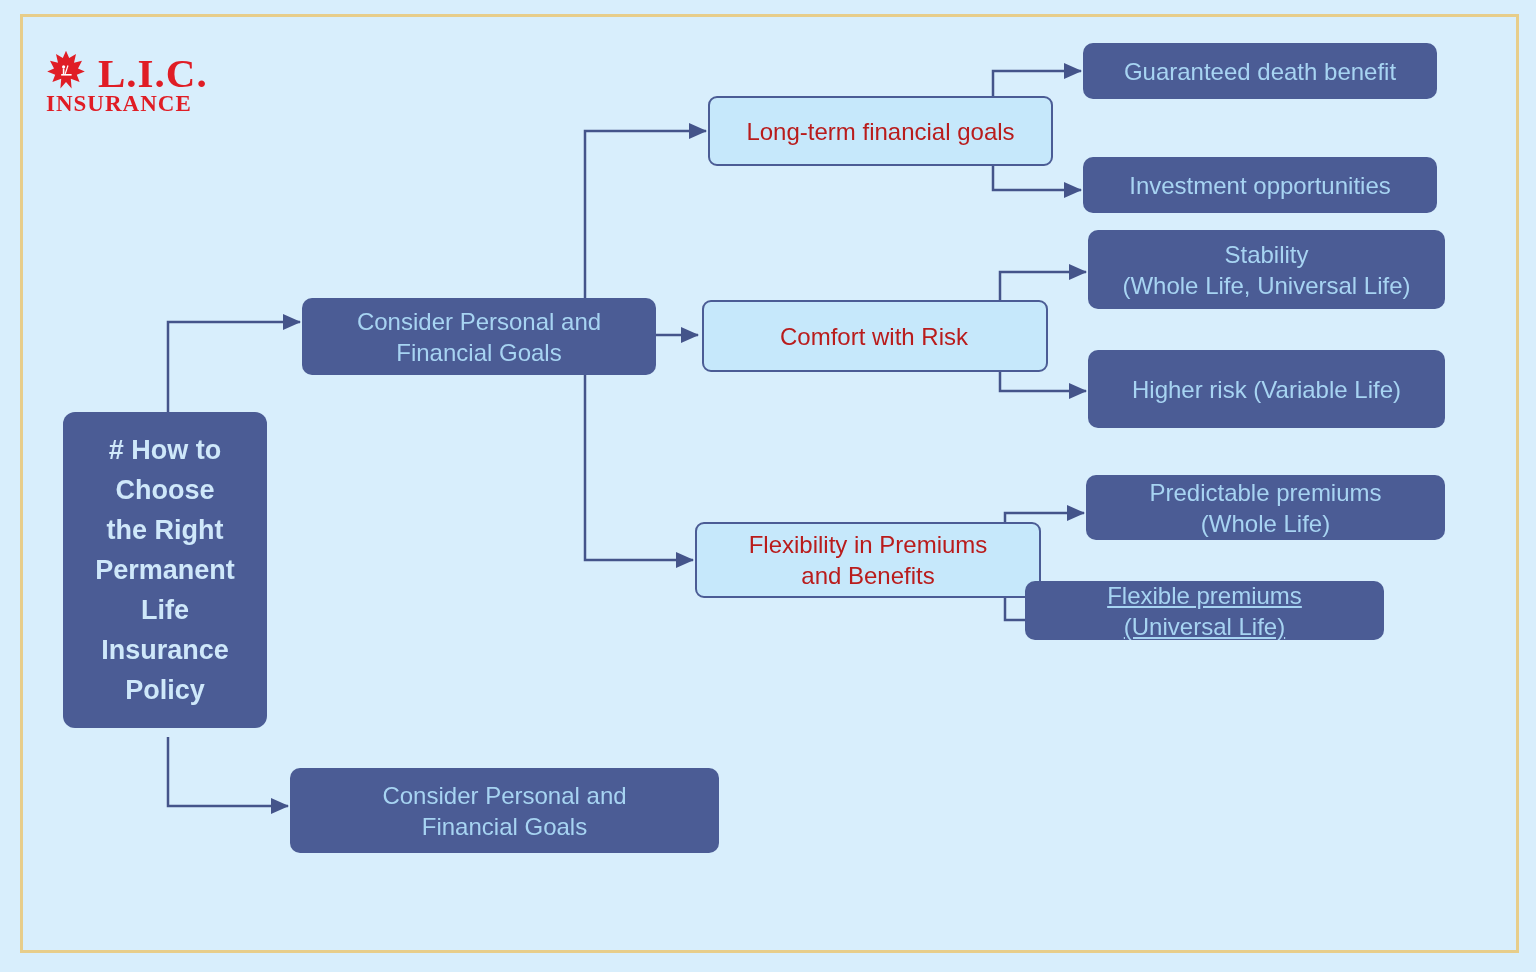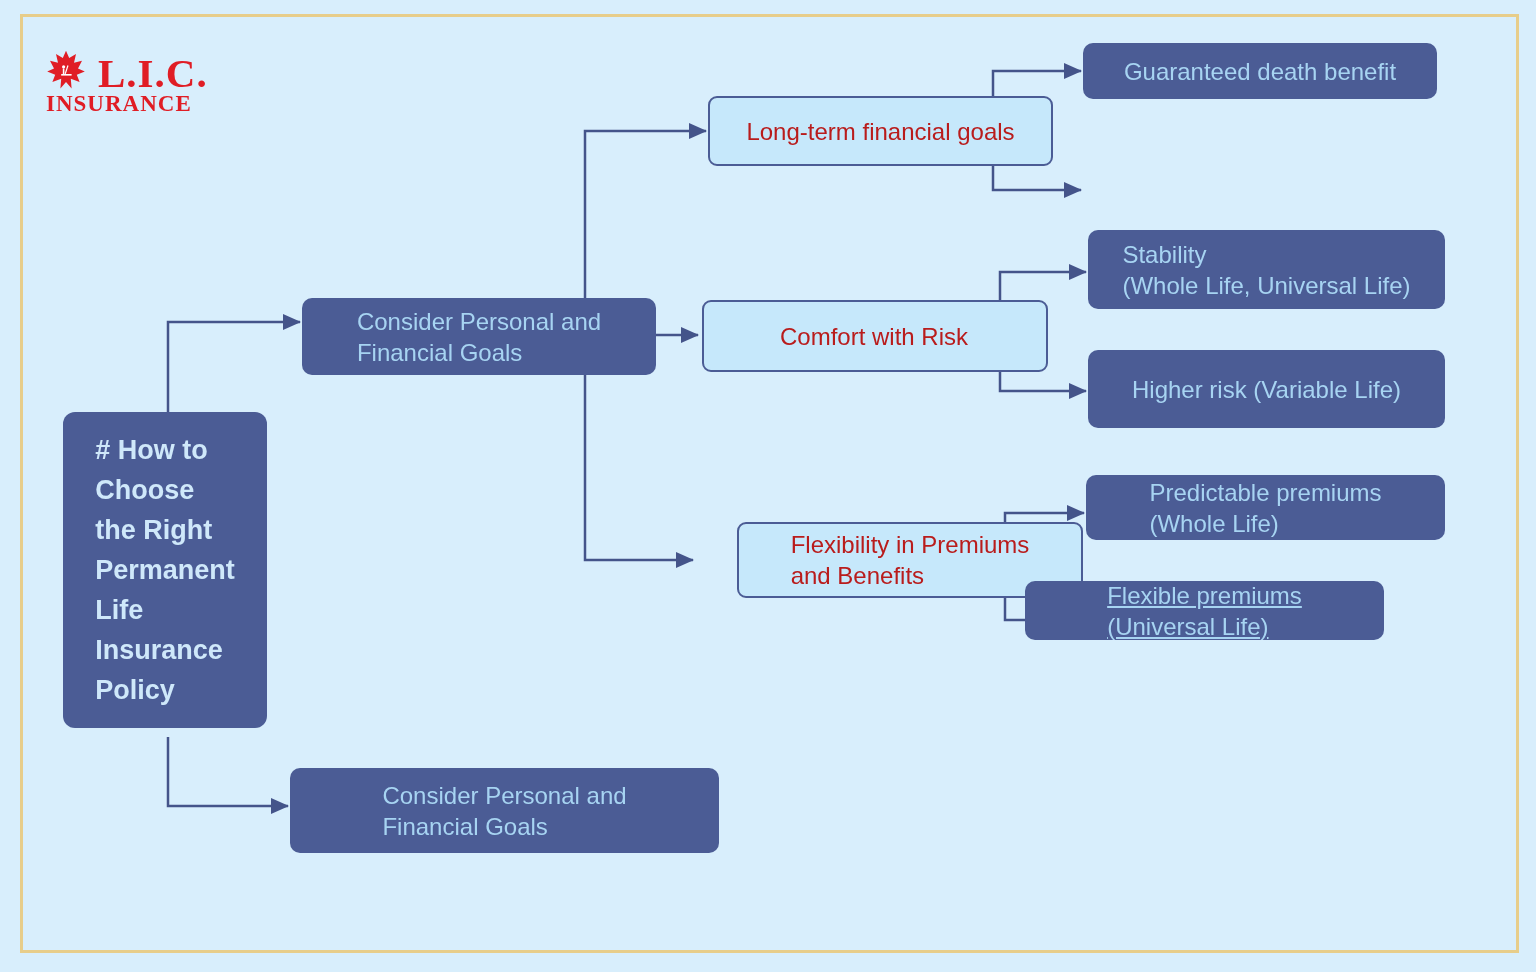--- a/index.html
+++ b/index.html
@@ -25,21 +25,21 @@
     font-family:"Liberation Serif","DejaVu Serif",serif;
     font-weight:bold;font-size:23px;line-height:24px;letter-spacing:1px;margin-top:2px;
   }
   .leaf{width:40px;height:40px;flex:0 0 auto;}
   
   svg.connectors{position:absolute;left:0;top:0;width:1536px;height:972px;}
   svg.connectors path.wire{stroke:#44548a;stroke-width:2.5;fill:none;}
   
   .node{
     position:absolute;display:flex;align-items:center;justify-content:center;
-    text-align:left;white-space:pre-line;
+    text-align:center;white-space:pre-line;
     font-size:24px;line-height:31px;
     border-radius:10px;box-sizing:border-box;padding:4px 10px;
   }
   .node.dark{background:#4b5c95;color:#a7d4f2;}
   .node.light{background:#c6e8fb;border:2px solid #4b5c95;color:#b91c1c;border-radius:9px;}
   .node.root{font-weight:700;color:#cfe8fa;font-size:27px;line-height:40px;border-radius:12px;}
 </style>
 </head>
 <body>
 
@@ -88,29 +88,30 @@
 Insurance
 Policy</div>
 
   <div class="node dark" style="left:302px;top:298px;width:354px;height:77px;">Consider Personal and
 Financial Goals</div>
 
   <div class="node light" style="left:708px;top:96px;width:345px;height:70px;">Long-term financial goals</div>
 
   <div class="node dark" style="left:1083px;top:43px;width:354px;height:56px;">Guaranteed death benefit</div>
 
+  <div class="node dark" style="left:1083px;top:157px;width:354px;height:56px;">Investment opportunities</div>
 
   <div class="node light" style="left:702px;top:300px;width:346px;height:72px;padding-left:8px;">Comfort with Risk</div>
 
   <div class="node dark" style="left:1088px;top:230px;width:357px;height:79px;">Stability
 (Whole Life, Universal Life)</div>
 
   <div class="node dark" style="left:1088px;top:350px;width:357px;height:78px;">Higher risk (Variable Life)</div>
 
-  <div class="node light" style="left:695px;top:522px;width:346px;height:76px;margin-left:42px;">Flexibility in Premiums
+  <div class="node light" style="left:695px;top:522px;width:346px;height:76px;">Flexibility in Premiums
 and Benefits</div>
 
   <div class="node dark" style="left:1086px;top:475px;width:359px;height:65px;">Predictable premiums
 (Whole Life)</div>
 
   <div class="node dark" style="left:1025px;top:581px;width:359px;height:59px;text-decoration:underline;">Flexible premiums
 (Universal Life)</div>
 
   <div class="node dark" style="left:290px;top:768px;width:429px;height:85px;">Consider Personal and
 Financial Goals</div>

